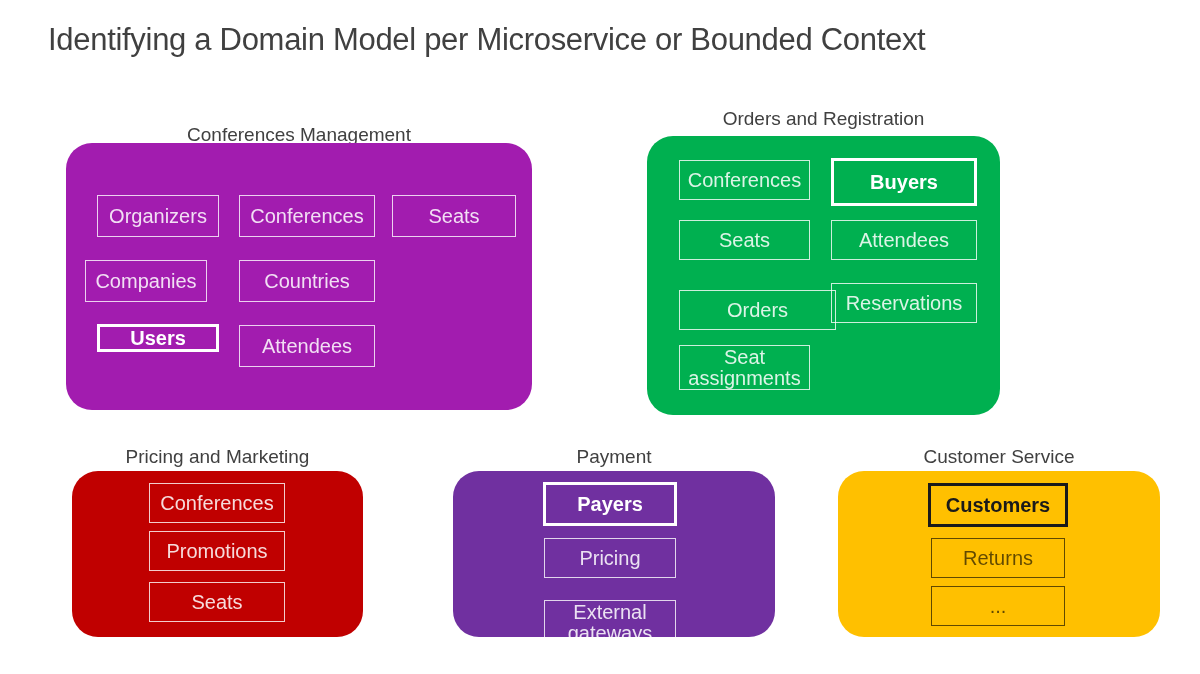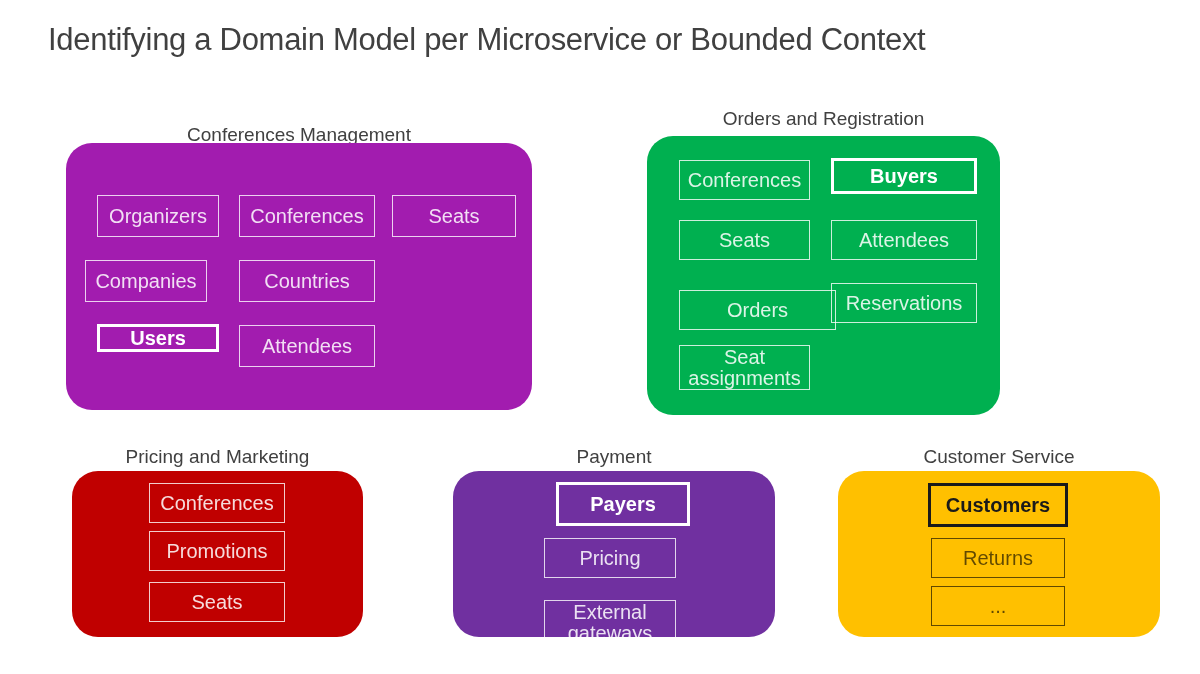--- a/index.html
+++ b/index.html
@@ -128,21 +128,21 @@
             <span class="chip-label">Attendees</span>
           </div>
         </div>
       </div>
       <div class="group" style="left: 647px; top: 108px; width: 353px; height: 307px;">
         <div class="group-heading">Orders and Registration</div>
         <div class="group-box" style="top: 28px; width: 353px; height: 279px; background: rgb(0, 176, 80);">
           <div class="chip light" style="left: 32px; top: 24px; width: 131px; height: 40px;">
             <span class="chip-label">Conferences</span>
           </div>
-          <div class="chip light aggregate" style="left: 184px; top: 22px; width: 146px; height: 36px;">
+          <div class="chip light aggregate" style="left: 184px; top: 22px; width: 146px; height: 48px;">
             <span class="chip-label">Buyers</span>
           </div>
           <div class="chip light" style="left: 32px; top: 84px; width: 131px; height: 40px;">
             <span class="chip-label">Seats</span>
           </div>
           <div class="chip light" style="left: 184px; top: 84px; width: 146px; height: 40px;">
             <span class="chip-label">Attendees</span>
           </div>
           <div class="chip light" style="left: 32px; top: 147px; width: 157px; height: 40px; margin-top: 7px;">
             <span class="chip-label">Orders</span>
@@ -165,21 +165,21 @@
             <span class="chip-label">Promotions</span>
           </div>
           <div class="chip light" style="left: 77px; top: 111px; width: 136px; height: 40px;">
             <span class="chip-label">Seats</span>
           </div>
         </div>
       </div>
       <div class="group" style="left: 453px; top: 446px; width: 322px; height: 191px;">
         <div class="group-heading">Payment</div>
         <div class="group-box" style="top: 25px; width: 322px; height: 166px; background: rgb(112, 48, 160);">
-          <div class="chip light aggregate" style="left: 90px; top: 11px; width: 134px; height: 44px; margin-left: 13px;">
+          <div class="chip light aggregate" style="left: 90px; top: 11px; width: 134px; height: 44px;">
             <span class="chip-label">Payers</span>
           </div>
           <div class="chip light" style="left: 91px; top: 67px; width: 132px; height: 40px;">
             <span class="chip-label">Pricing</span>
           </div>
           <div class="chip light" style="left: 91px; top: 115px; width: 132px; height: 45px; margin-top: 14px;">
             <span class="chip-label">External gateways</span>
           </div>
         </div>
       </div>

